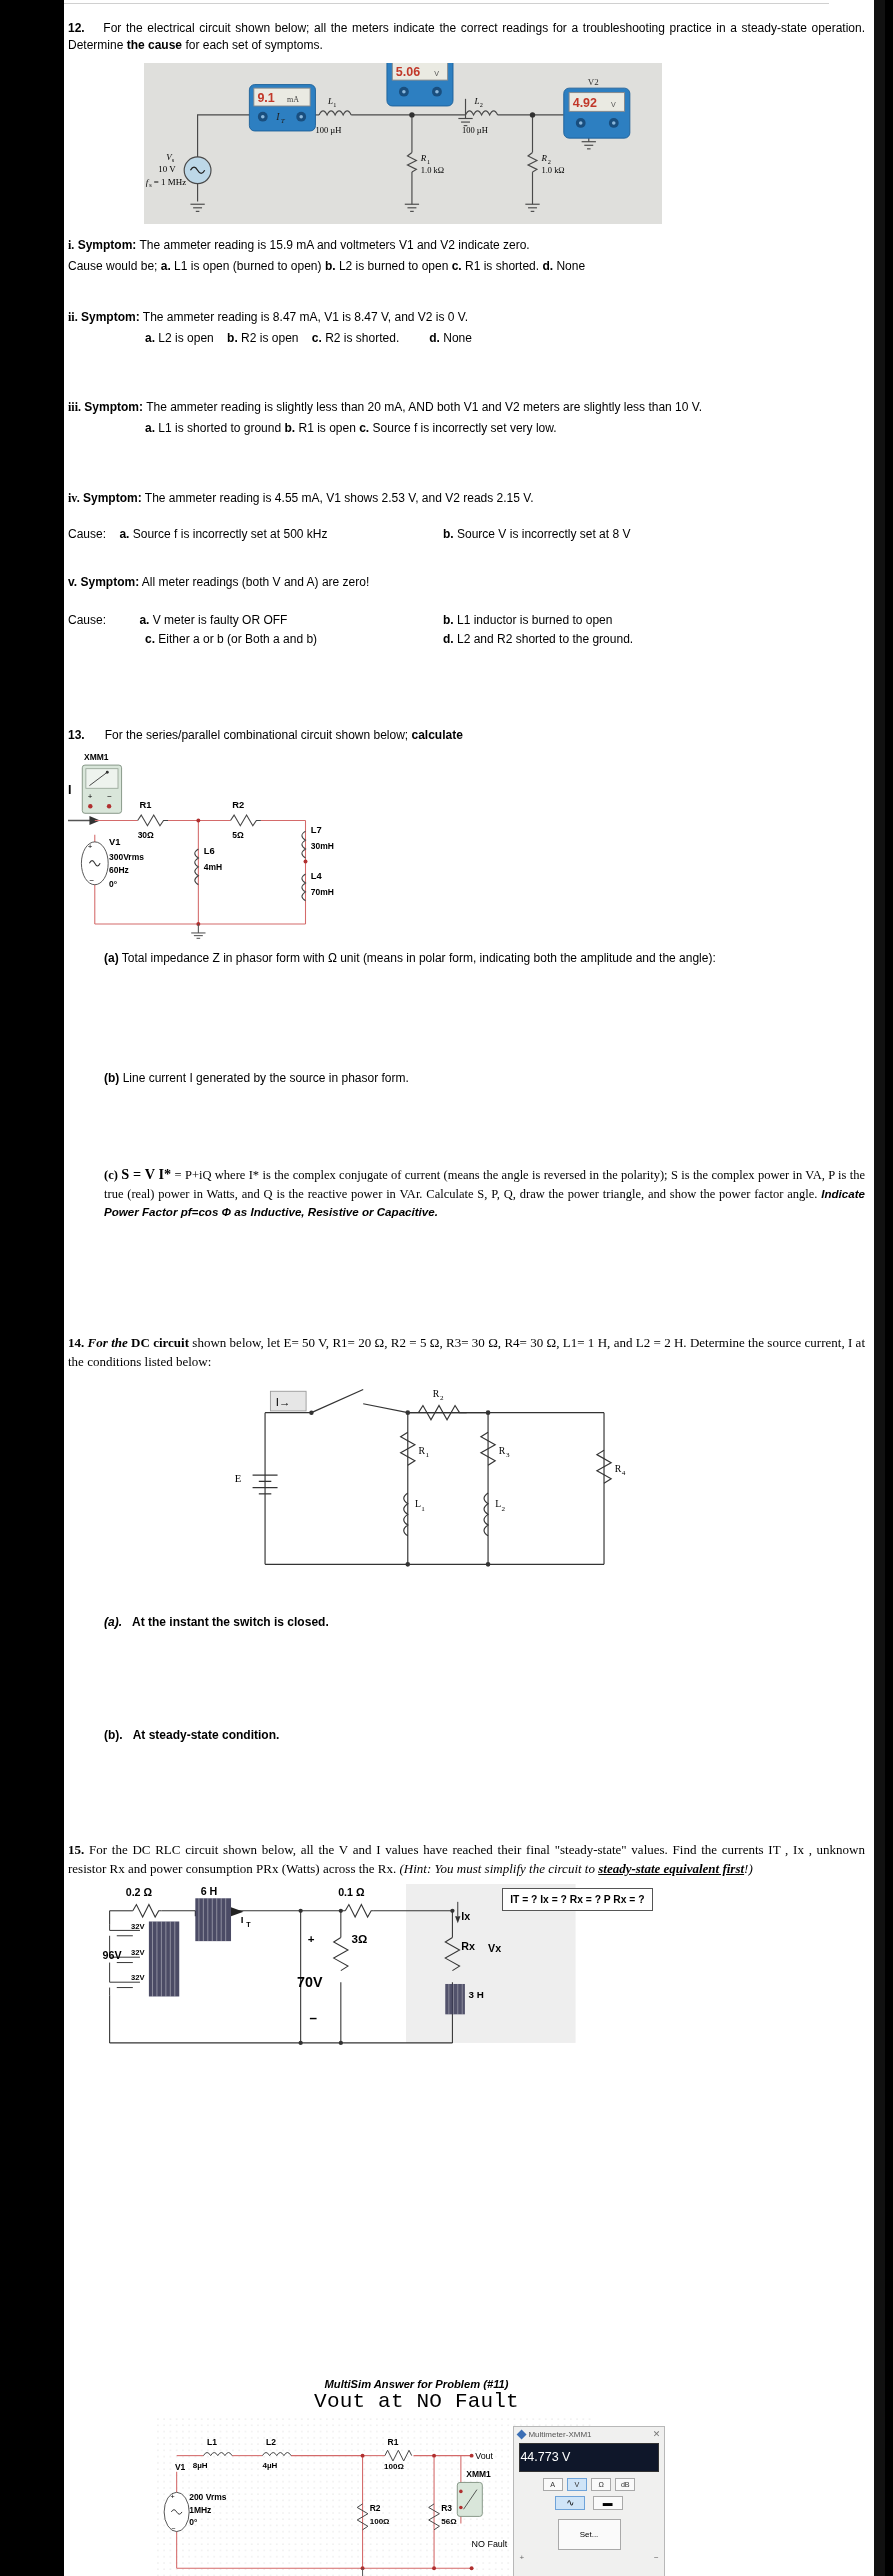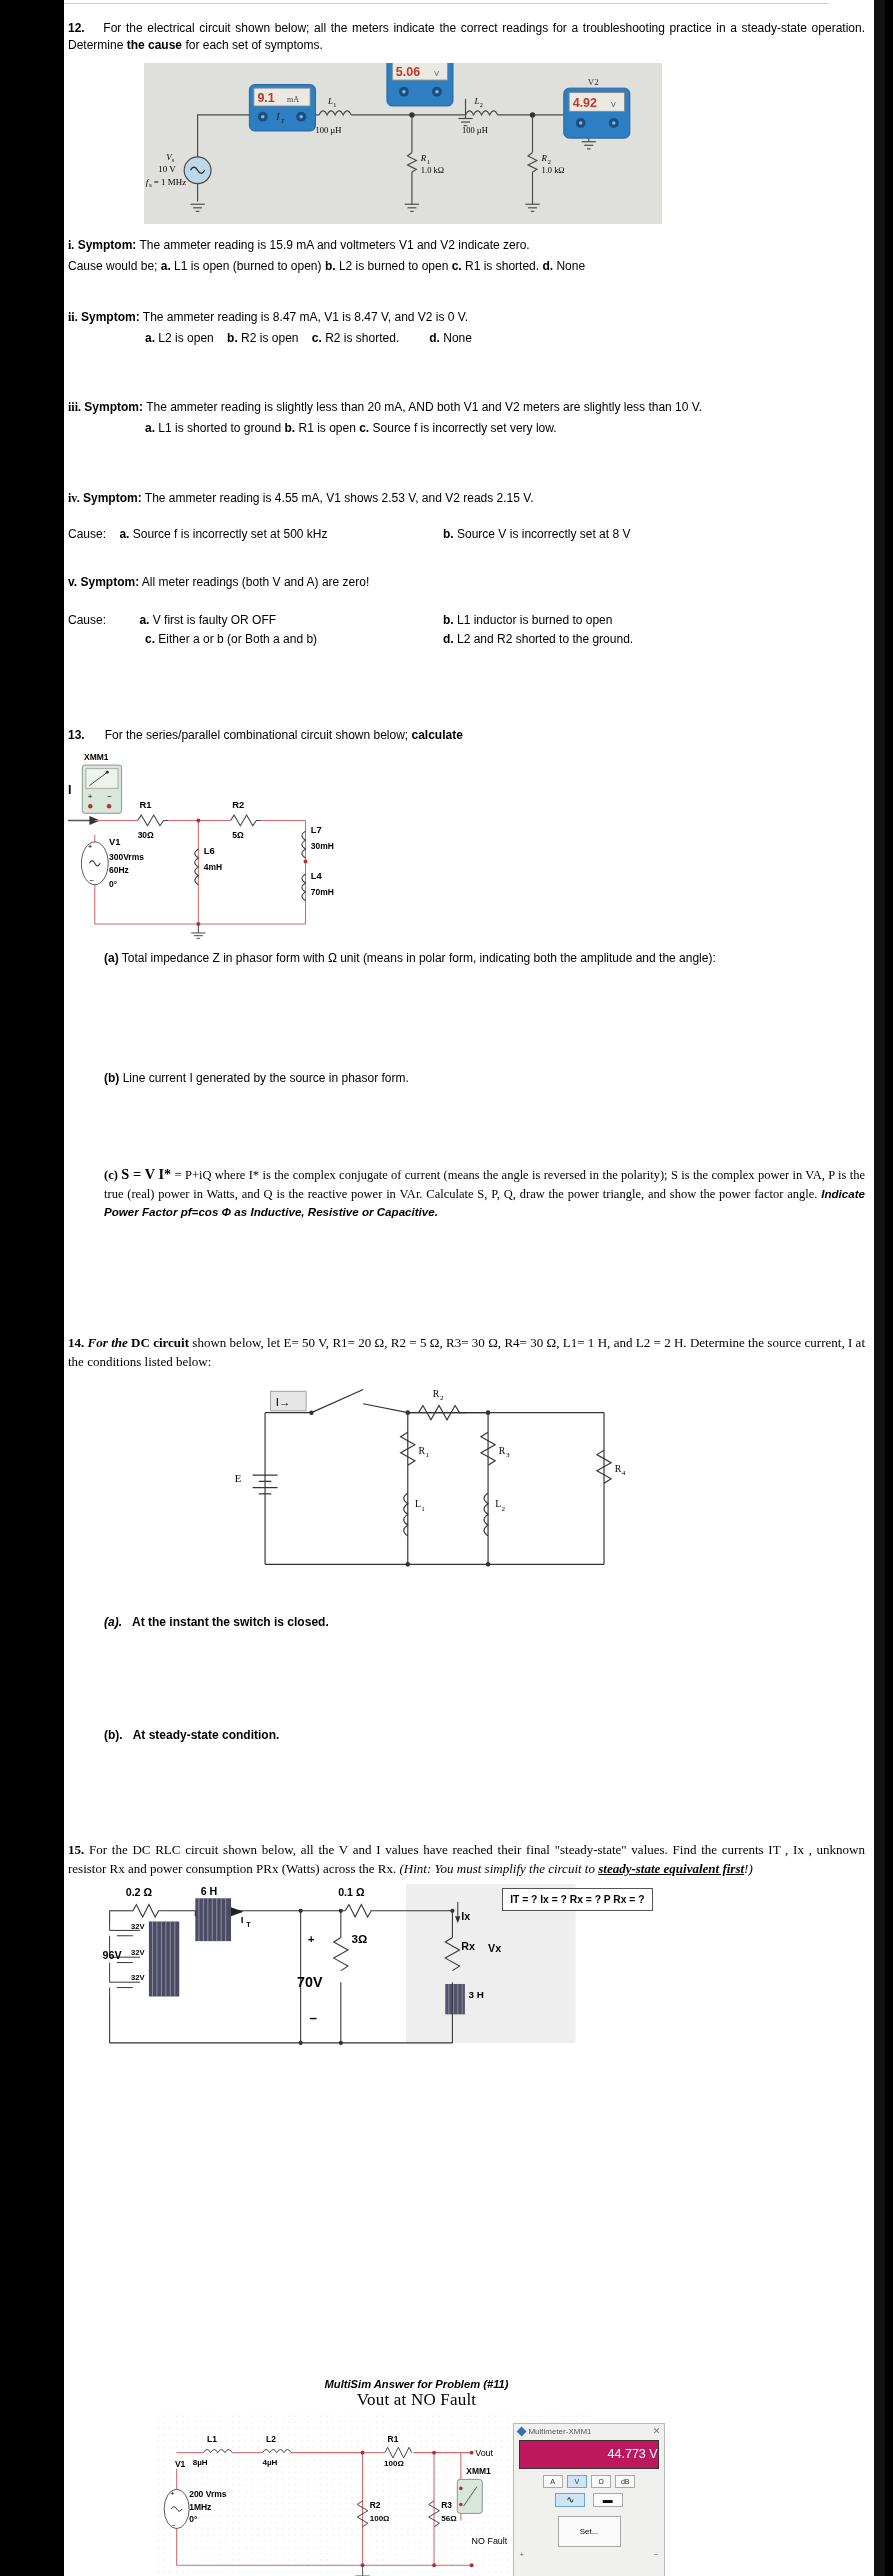--- a/index.html
+++ b/index.html
@@ -57,32 +57,32 @@
     background:#ddddda;
     position:relative;
     margin:9px auto 0 auto;
     filter:contrast(1.02);
   }
   .fig-white { background:#fff; position:relative; margin:5.4px auto 0 auto; }
 
   svg { display:block; }
 
   .cap-title { text-align:center; font-weight:bold; font-style:italic; font-size:11.2px; }
-  .cap-big { text-align:center; font-size:17px; font-family:Liberation Serif, serif; letter-spacing:0.2px;}
+  .cap-big { text-align:center; font-size:21px; font-family:Liberation Mono, monospace; letter-spacing:0.2px;}
 
   
   .mm-panel {
     position:absolute; background:#f0f0ef; border:0.9px solid #b8b8b8;
     font-size:8px; font-family:"Liberation Sans", sans-serif;
   }
   .mm-title { display:flex; align-items:center; gap:3.6px; padding:2.7px 3.6px 1.8px 3.6px; color:#555; }
   .mm-title .dia { width:7.2px; height:7.2px; background:#3b6fb5; transform:rotate(45deg); }
   .mm-close { margin-left:auto; color:#777; font-size:9px; }
   .mm-screen {
-    margin:1.8px 5.4px; background:#be185d; color:#fff; text-align:right;
+    margin:1.8px 5.4px; background:#0f172a; color:#fff; text-align:left;
     font-size:12.5px; padding:6.3px 0 7.2px 0; border:0.9px solid #333;
   }
   .mm-btnrow { display:flex; justify-content:center; gap:4.5px; margin-top:5.4px; }
   .mm-btn {
     width:19.7px; height:13.4px; border:0.9px solid #a9a9a9; background:#fafafa;
     font-size:7.2px; display:flex; align-items:center; justify-content:center; color:#333;
   }
   .mm-btn.sel { background:#cfe4f7; border-color:#6fa3d8; }
   .mm-btnrow2 { display:flex; justify-content:center; gap:7.2px; margin-top:4.5px; }
   .mm-btn2 { width:30px; height:14.3px; border:0.9px solid #a9a9a9; background:#fafafa; display:flex; align-items:center; justify-content:center; font-size:9.8px; }
@@ -321,21 +321,21 @@
       <span class="b">v.</span>
       <span class="b">Symptom:</span>
       <span>All meter readings (both V and A) are zero!</span>
     </div>
     <div style="height:16px"></div>
     <div class="two-col">
       <div class="colA">
         <span>Cause:</span>
         &nbsp;&nbsp;&nbsp;&nbsp;&nbsp;&nbsp;&nbsp;&nbsp;
         <span class="b">a.</span>
-        <span>V first is faulty OR OFF</span>
+        <span>V meter is faulty OR OFF</span>
       </div>
       <div class="colB">
         <span class="b">b.</span>
         <span>L1 inductor is burned to open</span>
       </div>
     </div>
     <div class="two-col">
       <div class="colA" style="padding-left:77px">
         <span class="b">c.</span>
         <span>Either a or b (or Both a and b)</span>

